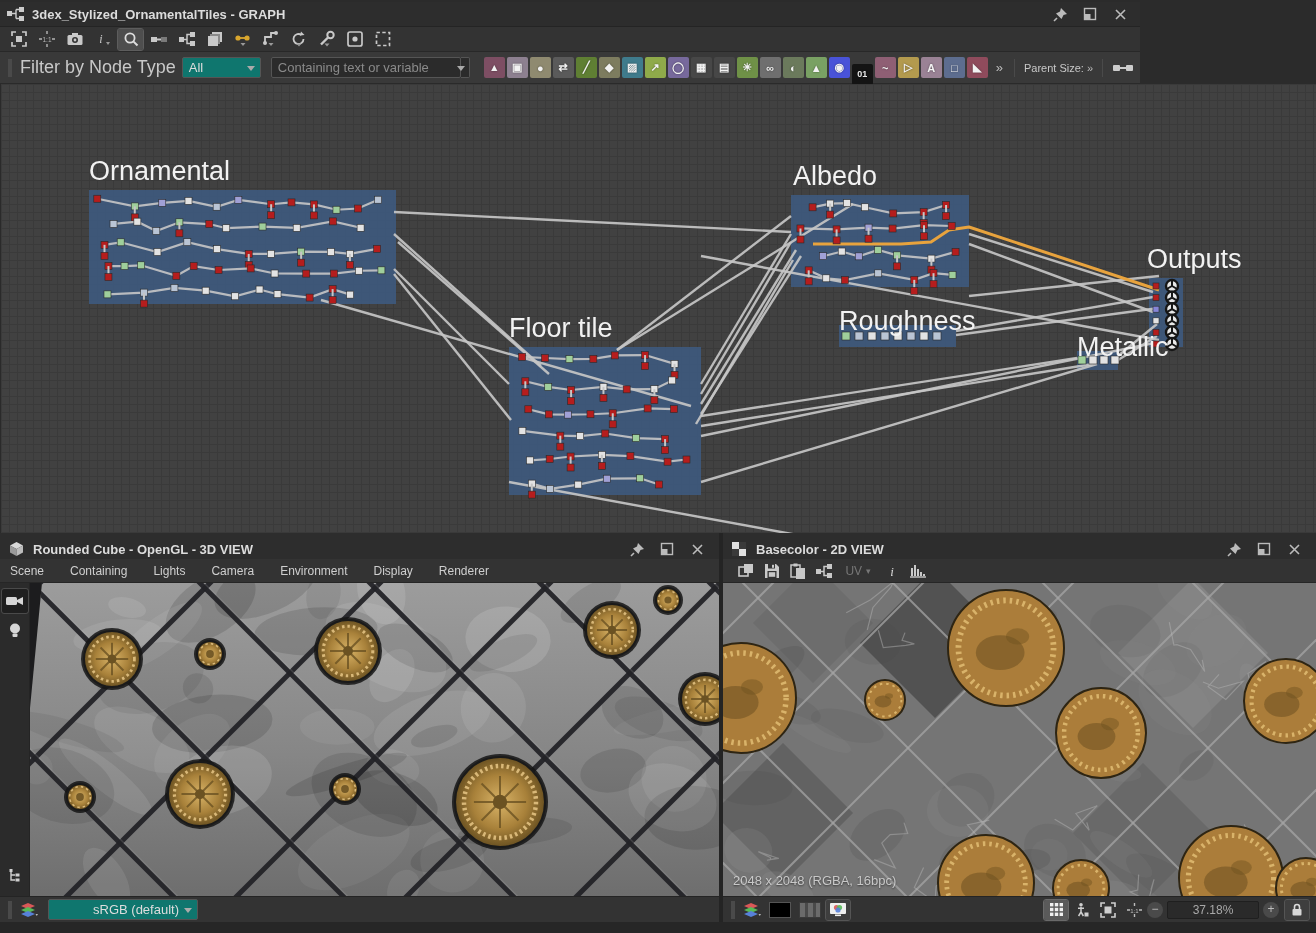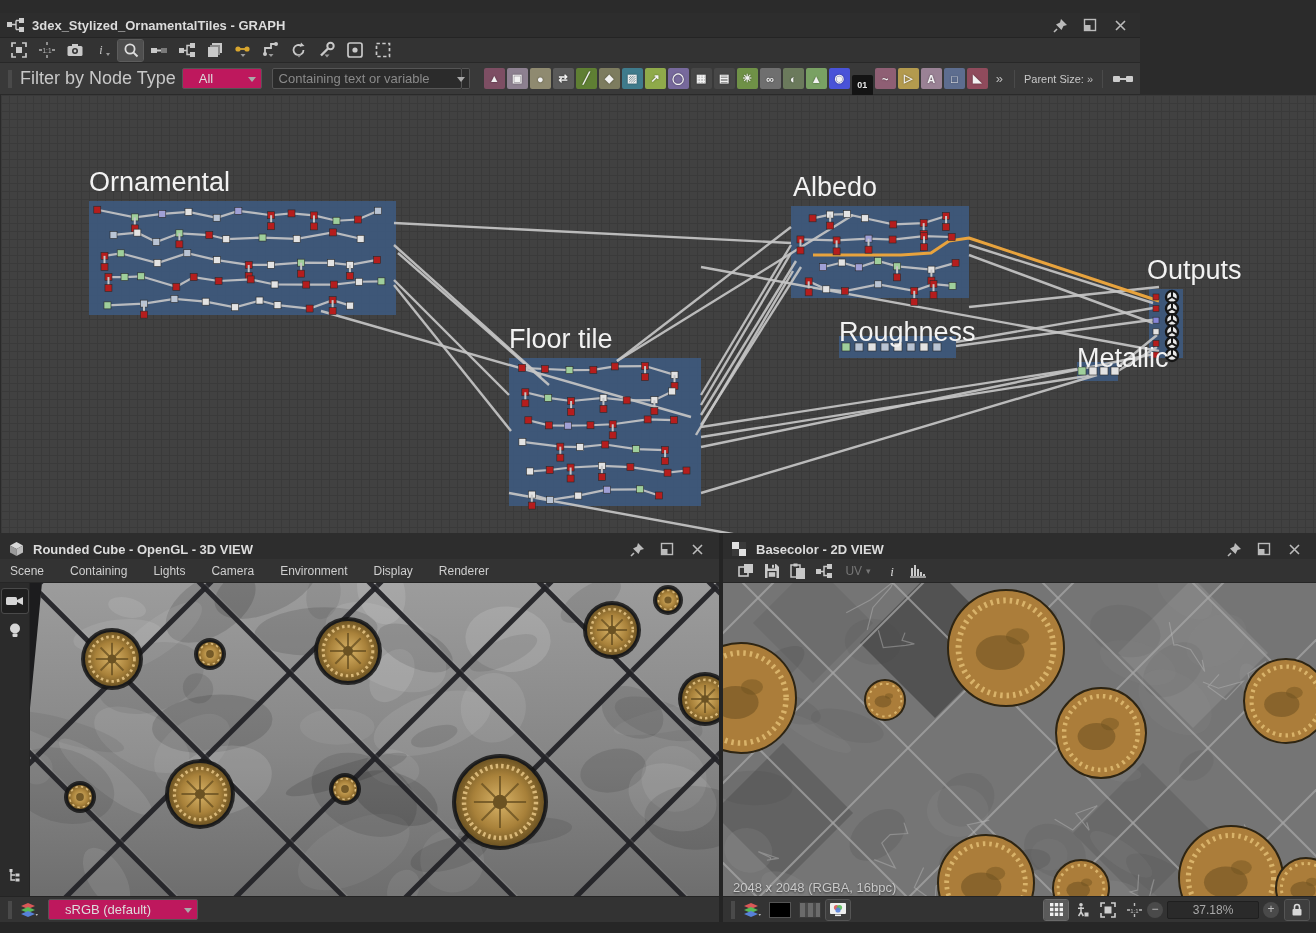--- a/index.html
+++ b/index.html
@@ -1,36 +1,36 @@
 <!DOCTYPE html>
 <html><head>
 <meta charset="utf-8">
 <style>
   * { margin:0; padding:0; box-sizing:border-box; }
   html,body { background:#1e1e1e; }
   body { font-family:"Liberation Sans", sans-serif; color:#cccccc; }
   .app { position:relative; width:1316px; height:933px; background:#2b2b2b; overflow:hidden; }
 
   
-  .graph-panel { position:absolute; left:0; top:13px; width:1140px; height:533px; background:#3f3f3f; }
+  .graph-panel { position:absolute; left:0; top:2px; width:1140px; height:533px; background:#3f3f3f; }
   .titlebar { position:absolute; left:0; top:0; width:100%; height:25px; background:#2d2d2d; display:flex; align-items:center; padding:0 6px; border-bottom:1px solid #242424; }
   .titlebar .ticon { width:20px; height:16px; margin-right:6px; }
   .titlebar .title { font-size:13px; font-weight:bold; color:#dcdcdc; }
   .win-controls { margin-left:auto; display:flex; align-items:center; gap:14px; padding-right:6px; }
   .win-controls .wbtn { width:16px; height:16px; display:flex; align-items:center; justify-content:center; cursor:pointer; }
 
   .toolbar { position:absolute; left:0; top:25px; width:100%; height:25px; background:#333333; display:flex; align-items:center; gap:3px; padding:0 6px; border-bottom:1px solid #282828; }
   .tbtn { width:25px; height:21px; display:flex; align-items:center; justify-content:center; border-radius:2px; }
   .tbtn.active { background:#4e4e4e; outline:1px solid #5d5d5d; }
 
   .filterbar { position:absolute; left:0; top:50px; width:100%; height:32px; background:#393939; display:flex; align-items:center; padding:0 6px; border-bottom:1px solid #2a2a2a; }
   .vsep { width:1px; height:18px; background:#2a2a2a; border-right:1px solid #4a4a4a; margin:0 3px; }
   .grip { width:4px; height:18px; border-left:2px solid #4a4a4a; border-right:2px solid #4a4a4a; margin:0 4px 0 2px; }
   .filter-label { font-size:18px; color:#c8c8c8; margin:0 6px 0 4px; white-space:nowrap; }
-  .select { position:relative; background:#be185d; border:1px solid #555555; border-radius:2px; height:21px; display:flex; align-items:center; padding:0 18px 0 16px; font-size:13px; color:#dddddd; }
+  .select { position:relative; background:#0f766e; border:1px solid #555555; border-radius:2px; height:21px; display:flex; align-items:center; padding:0 18px 0 6px; font-size:13px; color:#dddddd; }
   .select .caret { position:absolute; right:5px; top:8px; width:0; height:0; border-left:4px solid transparent; border-right:4px solid transparent; border-top:5px solid #aaaaaa; }
   .type-select { width:140px; margin-right:10px; }
   .search-box { width:232px; height:21px; background:#2b2b2b; border:1px solid #555555; border-radius:2px; font-size:13px; color:#cccccc; padding:0 6px; font-family:"Liberation Sans",sans-serif; }
   .search-box::placeholder { color:#8a8a8a; }
   .search-caret-btn { width:18px; height:21px; background:#2b2b2b; border:1px solid #555555; border-left:none; border-radius:0 2px 2px 0; position:relative; }
   .search-caret-btn .caret { position:absolute; right:4px; top:8px; width:0; height:0; border-left:4px solid transparent; border-right:4px solid transparent; border-top:5px solid #aaaaaa; }
   .node-type-strip { display:flex; align-items:center; gap:2px; margin-left:14px; }
   .ntbtn { width:21px; height:21px; border-radius:2px; display:flex; align-items:center; justify-content:center; font-size:11px; color:#f2f2f2; font-weight:bold; text-shadow:0 0 2px rgba(0,0,0,.5); }
   .overflow-chevrons { color:#bbbbbb; font-size:13px; margin:0 8px; }
   .parent-size { font-size:11px; color:#c8c8c8; white-space:nowrap; margin:0 6px; }
@@ -53,22 +53,22 @@
   .phead .picon { width:18px; height:16px; margin-right:7px; }
   .phead .ptitle { font-size:13px; font-weight:bold; color:#dcdcdc; }
   .psub { position:absolute; left:0; top:26px; width:100%; height:24px; background:#333333; border-bottom:1px solid #262626; display:flex; align-items:center; padding:0 10px; }
   .menu-item { font-size:12px; color:#cfcfcf; margin-right:26px; cursor:pointer; }
   .pbody { position:absolute; left:0; top:50px; width:100%; height:313px; overflow:hidden; background:#1d1d1f; }
   .pbar { position:absolute; left:0; top:363px; width:100%; height:26px; background:#333333; border-top:1px solid #242424; display:flex; align-items:center; padding:0 6px; }
   .tool-col { position:absolute; left:0; top:50px; width:30px; height:313px; background:#2b2b2b; border-right:1px solid #242424; z-index:3; display:flex; flex-direction:column; align-items:center; padding-top:6px; }
   .tc-btn { width:26px; height:24px; display:flex; align-items:center; justify-content:center; margin-bottom:6px; border-radius:2px; }
   .tc-btn.active { background:#1f1f1f; outline:1px solid #4a4a4a; }
   .tc-bottom { margin-top:auto; margin-bottom:8px; }
-  .size-overlay { position:absolute; left:10px; bottom:1px; font-size:13px; color:#d2d2d2; opacity:.9; z-index:4; text-shadow:0 1px 2px rgba(0,0,0,.6); }
-  .cs-select { width:150px; margin-left:6px; }
+  .size-overlay { position:absolute; left:10px; bottom:8px; font-size:13px; color:#d2d2d2; opacity:.9; z-index:4; text-shadow:0 1px 2px rgba(0,0,0,.6); }
+  .cs-select { width:150px; margin-left:6px;justify-content:flex-end; }
   .bar-btn { width:24px; height:20px; display:flex; align-items:center; justify-content:center; border-radius:2px; margin:12px 1px; }
   .bar-btn.boxed { background:#3e3e3e; outline:1px solid #555555; }
   .swatch-black { width:22px; height:16px; background:#000000; border:1px solid #555555; margin:0 4px; }
   .swatch-stripes { width:22px; height:16px; margin:0 4px; background:repeating-linear-gradient(90deg,#6b6b6b 0 5px,#4a4a4a 5px 8px); border:1px solid #3a3a3a; }
   .zoom-group { margin-left:auto; display:flex; align-items:center; }
   .zoom-field { width:92px; height:18px; background:#2a2a2a; border:1px solid #1f1f1f; border-radius:2px; color:#a8a8a8; font-size:12px; display:flex; align-items:center; justify-content:center; margin:0 4px; }
   .circ-btn { width:16px; height:16px; border-radius:50%; background:#4a4a4a; color:#bbbbbb; font-size:12px; line-height:14px; text-align:center; }
   .bottom-strip { position:absolute; left:0; top:922px; width:1316px; height:11px; background:#262626; }
   .vsplit { position:absolute; left:719px; top:533px; width:4px; height:389px; background:#242424; }
 </style>

